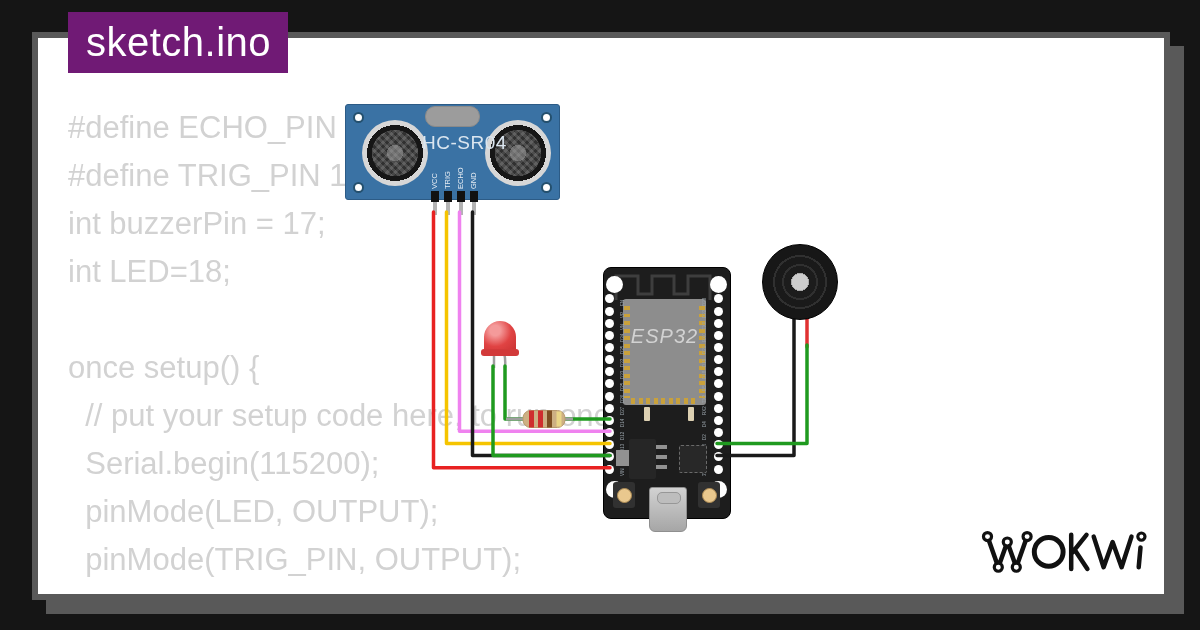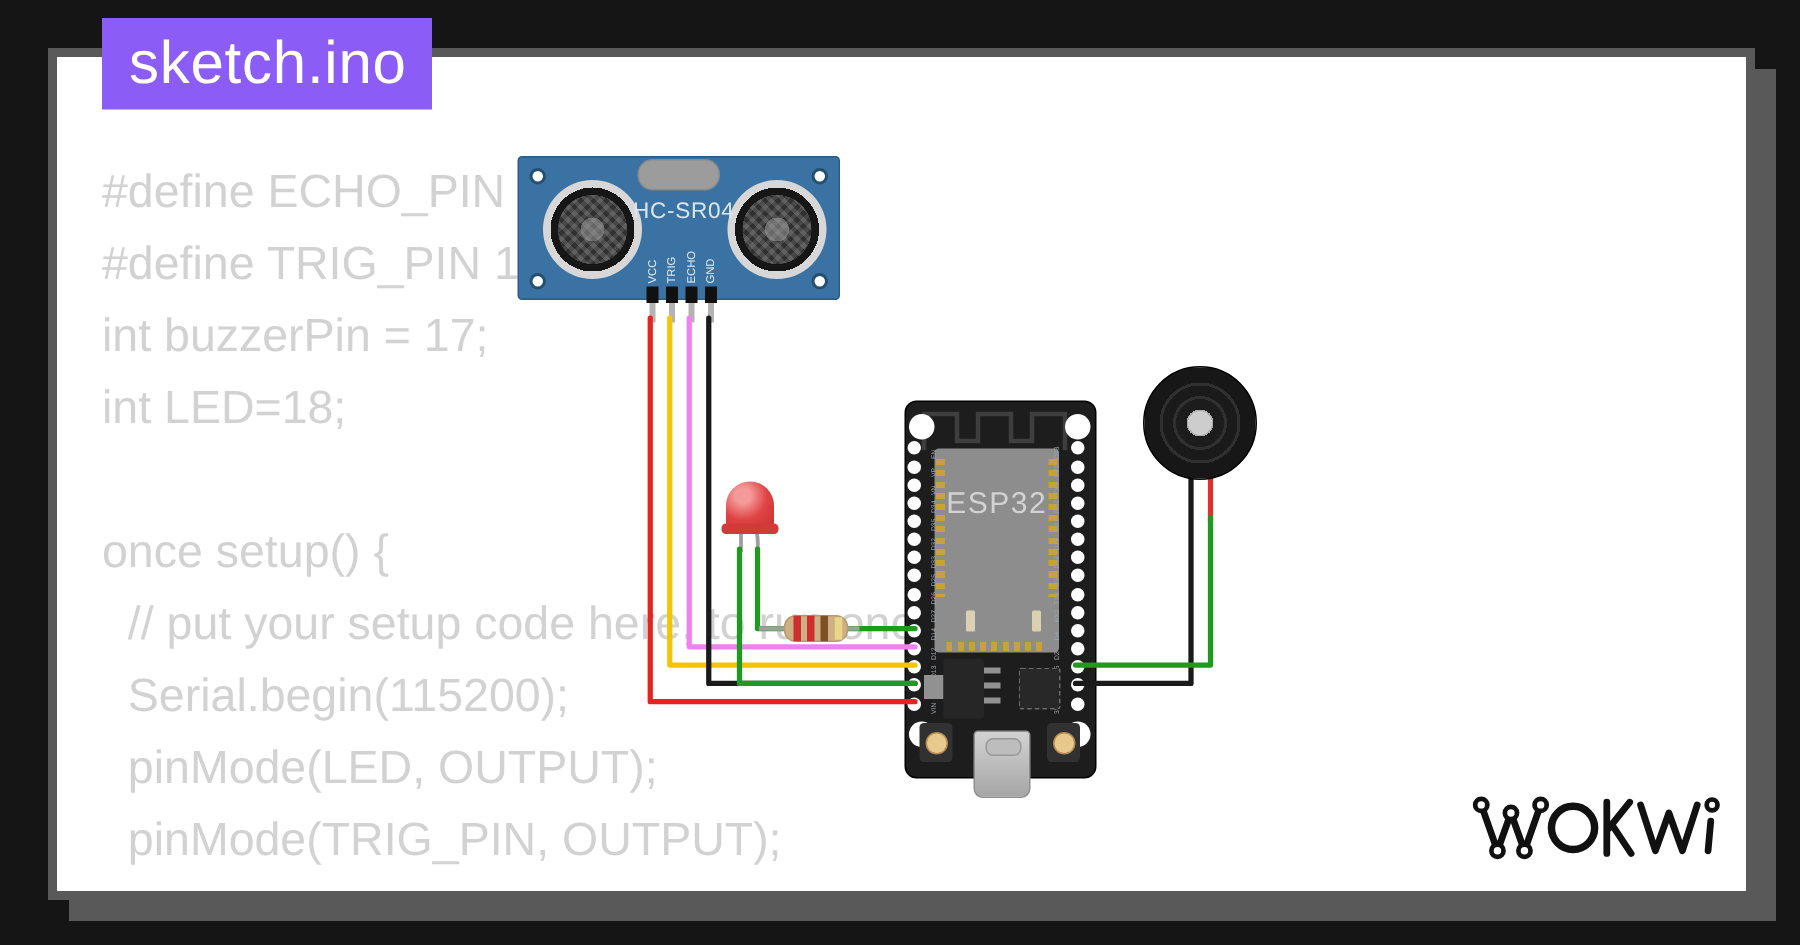--- a/index.html
+++ b/index.html
@@ -8,21 +8,21 @@
 
   
   .page {
     position:absolute; left:32px; top:32px; width:1138px; height:568px;
     background:#ffffff; border:6px solid #595959;
     box-shadow:14px 14px 0 0 #595959;
     overflow:hidden;
   }
   .tab {
     position:absolute; left:68px; top:12px; width:220px; height:61px;
-    background:#8b5cf6; color:#fff; z-index:40;
+    background:#701a75; color:#fff; z-index:40;
     display:flex; align-items:center; padding-left:18px;
     font-size:40px; letter-spacing:.5px;
   }
 
   
   .code { position:absolute; left:30px; top:66px; z-index:1; }
   .code-line { white-space:pre; height:48px; line-height:48px; font-size:31px; color:#d2d2d2; }
 
   
   .circuit { position:absolute; left:0; top:0; width:1200px; height:630px; z-index:10; pointer-events:none; }
@@ -38,38 +38,38 @@
     background:radial-gradient(circle, #6e6e6e 0 8px, #4c4c4c 8px 23px, #161616 23px 28px, #d7d7d7 28px 33px); }
   .transducer.left{ left:16px; } .transducer.right{ left:139px; }
   .mesh { position:absolute; left:10px; top:10px; width:46px; height:46px; border-radius:50%;
     background-color:#474747;
     background-image:
       radial-gradient(circle, rgba(160,160,160,.5) 0 8px, rgba(0,0,0,0) 8px),
       repeating-linear-gradient(45deg, rgba(255,255,255,.14) 0 3px, rgba(0,0,0,0) 3px 6px),
       repeating-linear-gradient(135deg, rgba(0,0,0,.32) 0 3px, rgba(0,0,0,0) 3px 6px); }
   .crystal { position:absolute; left:79px; top:1px; width:55px; height:21px; border-radius:10px;
     background:#9c9c9c; border:1px solid #8a8a8a; }
-  .hcsr-title { position:absolute; left:76px; top:27px; font-size:15px; color:#dbe6f0; letter-spacing:.5px; }
+  .hcsr-title { position:absolute; left:76px; top:27px; font-size:19px; color:#dbe6f0; letter-spacing:.5px; }
   .hcsr-pins { position:absolute; left:82px; top:48px; display:flex; }
   .hcsr-pin { position:relative; width:13px; height:38px; }
   .hcsr-pin span { position:absolute; left:0; bottom:2px; width:13px; height:36px;
     writing-mode:vertical-rl; transform:rotate(180deg);
     font-size:7.5px; color:#e6edf4; text-align:left; line-height:13px; }
   .hcsr-pin::after { content:''; position:absolute; left:2.5px; top:38px; width:8px; height:11px; background:#111; }
   .hcsr-pin::before { content:''; position:absolute; left:4.5px; top:49px; width:4px; height:13px; background:#b3b3b3; }
 
   
   .esp32 { position:absolute; left:603px; top:267px; width:128px; height:252px;
     background:#1d1d1d; border-radius:8px; border:1px solid #000; z-index:12; }
   .esp-hole { position:absolute; width:17px; height:17px; border-radius:50%; background:#fff; }
   .esp-hole.tl{ left:2px; top:8px; } .esp-hole.tr{ right:3px; top:8px; }
   .esp-hole.bl{ left:2px; bottom:20px; } .esp-hole.br{ right:3px; bottom:20px; }
   .antenna { position:absolute; left:8px; top:2px; }
-  .esp-module { position:absolute; left:19px; top:31px; width:83px; height:136px;
-    background:#8d8d8d; border-radius:3px; }
+  .esp-module { position:absolute; left:19px; top:31px; width:83px; height:106px;
+    background:#8d8d8d; border-radius:3px;font-style:italic; }
   .esp-module .gold-l { position:absolute; left:1px; top:7px; width:6px; height:92px;
     background:repeating-linear-gradient(180deg,#c9a13b 0 4px, rgba(0,0,0,0) 4px 7.5px); }
   .esp-module .gold-r { position:absolute; right:1px; top:7px; width:6px; height:92px;
     background:repeating-linear-gradient(180deg,#c9a13b 0 4px, rgba(0,0,0,0) 4px 7.5px); }
   .esp-module .gold-b { position:absolute; left:8px; bottom:1px; width:67px; height:6px;
     background:repeating-linear-gradient(90deg,#c9a13b 0 4px, rgba(0,0,0,0) 4px 7.5px); }
   .esp-chip-label { position:absolute; width:100%; top:26px; text-align:center;
     font-size:20px; color:#d2d2d2; letter-spacing:1px; }
   .esp-pins { position:absolute; top:24.8px; display:flex; flex-direction:column; }
   .esp-pins.left { left:0.5px; } .esp-pins.right { left:109.5px; }

